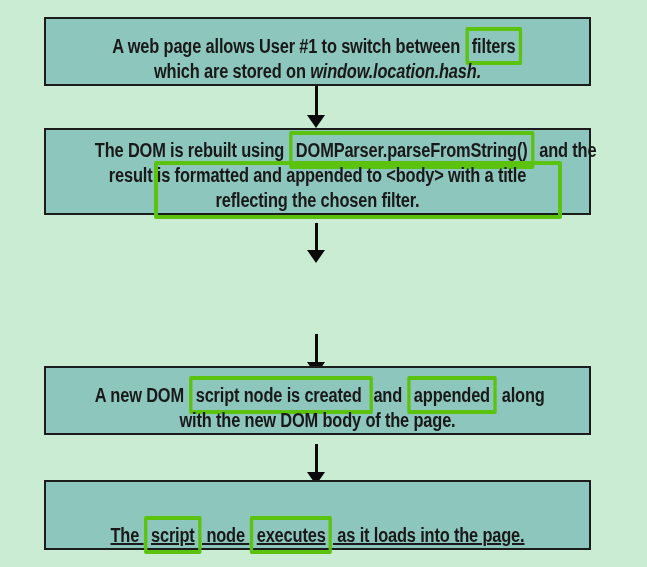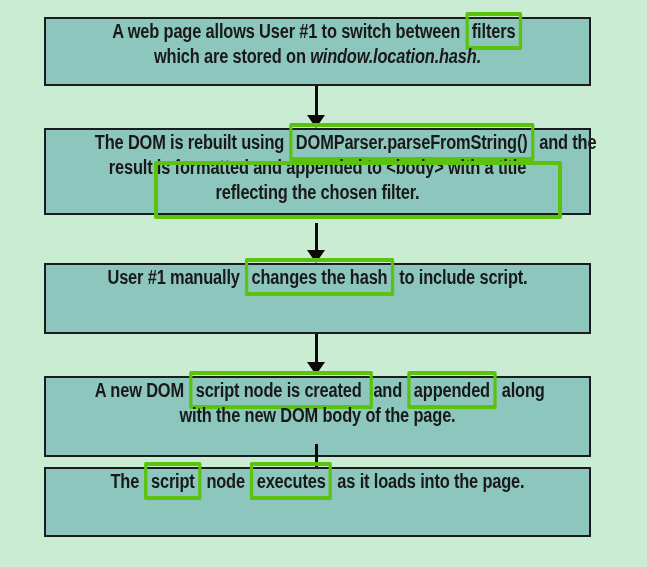--- a/index.html
+++ b/index.html
@@ -22,21 +22,21 @@
     width: 647px; height: 567px;
   }
   .flow-box {
     position: absolute;
     left: 44px;
     width: 547px;
     background: var(--box-fill);
     border: 2px solid var(--box-border);
     display: flex;
     flex-direction: column;
-    justify-content: flex-start;
+    justify-content: flex-end;
     color: var(--text);
     font-size: 20px;
     font-weight: 600;
     line-height: 25px;
   }
   .line {
     white-space: nowrap;
     text-align: center;
     transform: scaleX(0.82);
     transform-origin: 50% 50%;
@@ -73,22 +73,22 @@
   .arrow .head {
     width: 0; height: 0;
     border-left: 9px solid transparent;
     border-right: 9px solid transparent;
     border-top: 13px solid var(--arrow);
   }
   
   .b0 { top: 17px;  height: 69px; }
   .b1 { top: 128px; height: 87px; }
   .b2 { top: 263px; height: 71px; }
-  .b3 { top: 376px; height: 81px; }
-  .b4 { top: 467px; height: 70px; }
+  .b3 { top: 366px; height: 69px; }
+  .b4 { top: 480px; height: 70px; text-decoration: underline; }
   .a0 { top: 86px;  height: 42px; }
   .a1 { top: 223px; height: 40px; }
   .a2 { top: 334px; height: 41px; }
   .a3 { top: 444px; height: 41px; }
 </style>
 </head>
 <body>
 
 <div class="canvas">
   <div class="flow-box b0">
@@ -110,25 +110,20 @@
         <div class="line"><span>reflecting the chosen filter.</span></div>
       </div>
     <div class="multi-hl"></div>
   </div>
 
   <div class="arrow a1">
     <div class="shaft"></div>
     <div class="head"></div>
   </div>
 
-  <div class="flow-box b2">
-    <div class="content">
-        <div class="line"><span>User #1 manually </span><span class="hl">changes the hash</span><span> to include script.</span></div>
-      </div>
-  </div>
 
   <div class="arrow a2">
     <div class="shaft"></div>
     <div class="head"></div>
   </div>
 
   <div class="flow-box b3">
     <div class="content">
         <div class="line"><span>A new DOM </span><span class="hl">script node is created </span><span> and </span><span class="hl">appended</span><span> along</span></div>
         <div class="line"><span>with the new DOM body of the page.</span></div>

